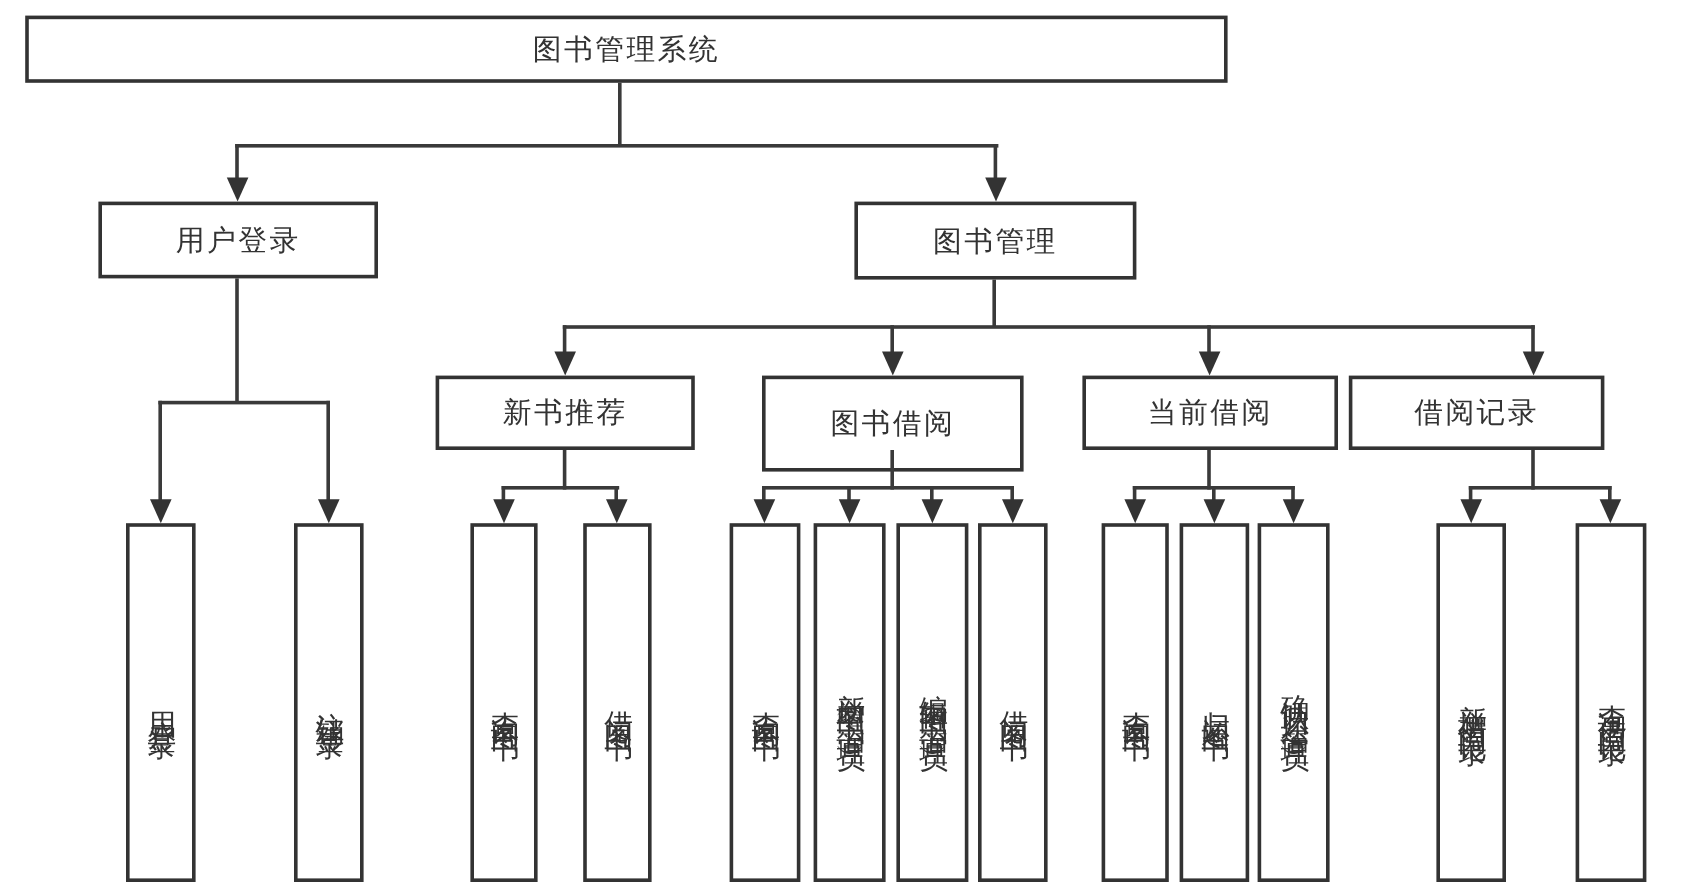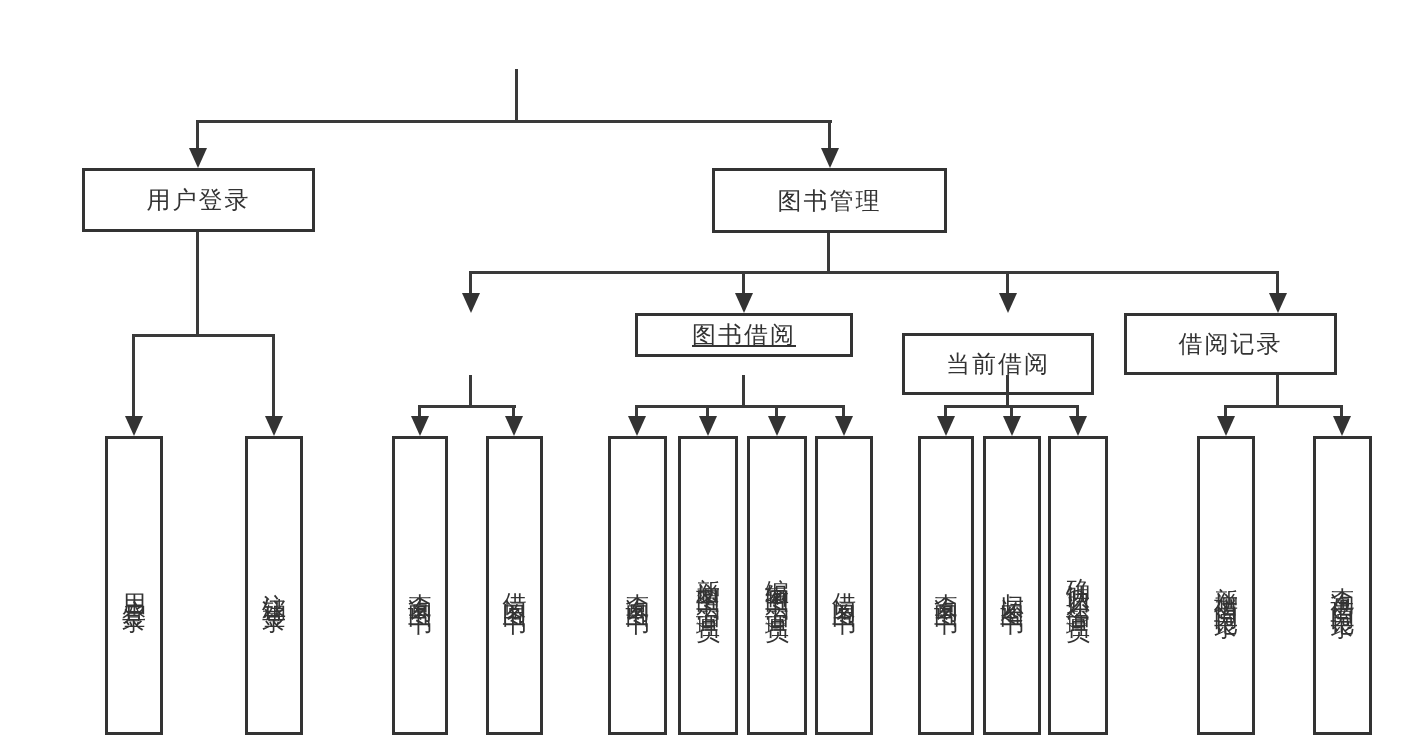--- a/index.html
+++ b/index.html
@@ -26,35 +26,41 @@
   .watermark{
     position:absolute;left:1186px;top:715px;font-size:20px;color:#9b9b9b;
     white-space:nowrap;
   }
 </style>
 </head>
 <body>
 
 <div class="canvas">
 
+  <div class="box" style="left:21px;top:13px;width:1002px;height:56px;">
+    <span class="hlabel">图书管理系统</span>
+  </div>
 
   <div class="box" style="left:82px;top:168px;width:233px;height:64px;">
     <span class="hlabel">用户登录</span>
   </div>
 
   <div class="box" style="left:712px;top:168px;width:235px;height:65px;">
     <span class="hlabel">图书管理</span>
   </div>
 
+  <div class="box" style="left:363px;top:313px;width:216px;height:62px;">
+    <span class="hlabel">新书推荐</span>
+  </div>
 
-  <div class="box" style="left:635px;top:313px;width:218px;height:44px;text-decoration:underline;">
+  <div class="box" style="left:635px;top:313px;width:218px;height:80px;">
     <span class="hlabel">图书借阅</span>
   </div>
 
-  <div class="box" style="left:902px;top:313px;width:192px;height:62px;margin-top:20px;">
+  <div class="box" style="left:902px;top:313px;width:213px;height:62px;">
     <span class="hlabel">当前借阅</span>
   </div>
 
   <div class="box" style="left:1124px;top:313px;width:213px;height:62px;">
     <span class="hlabel">借阅记录</span>
   </div>
 
   <div class="box" style="left:105px;top:436px;width:58px;height:299px;">
     <span class="vlabel">用户登录</span>
   </div>

